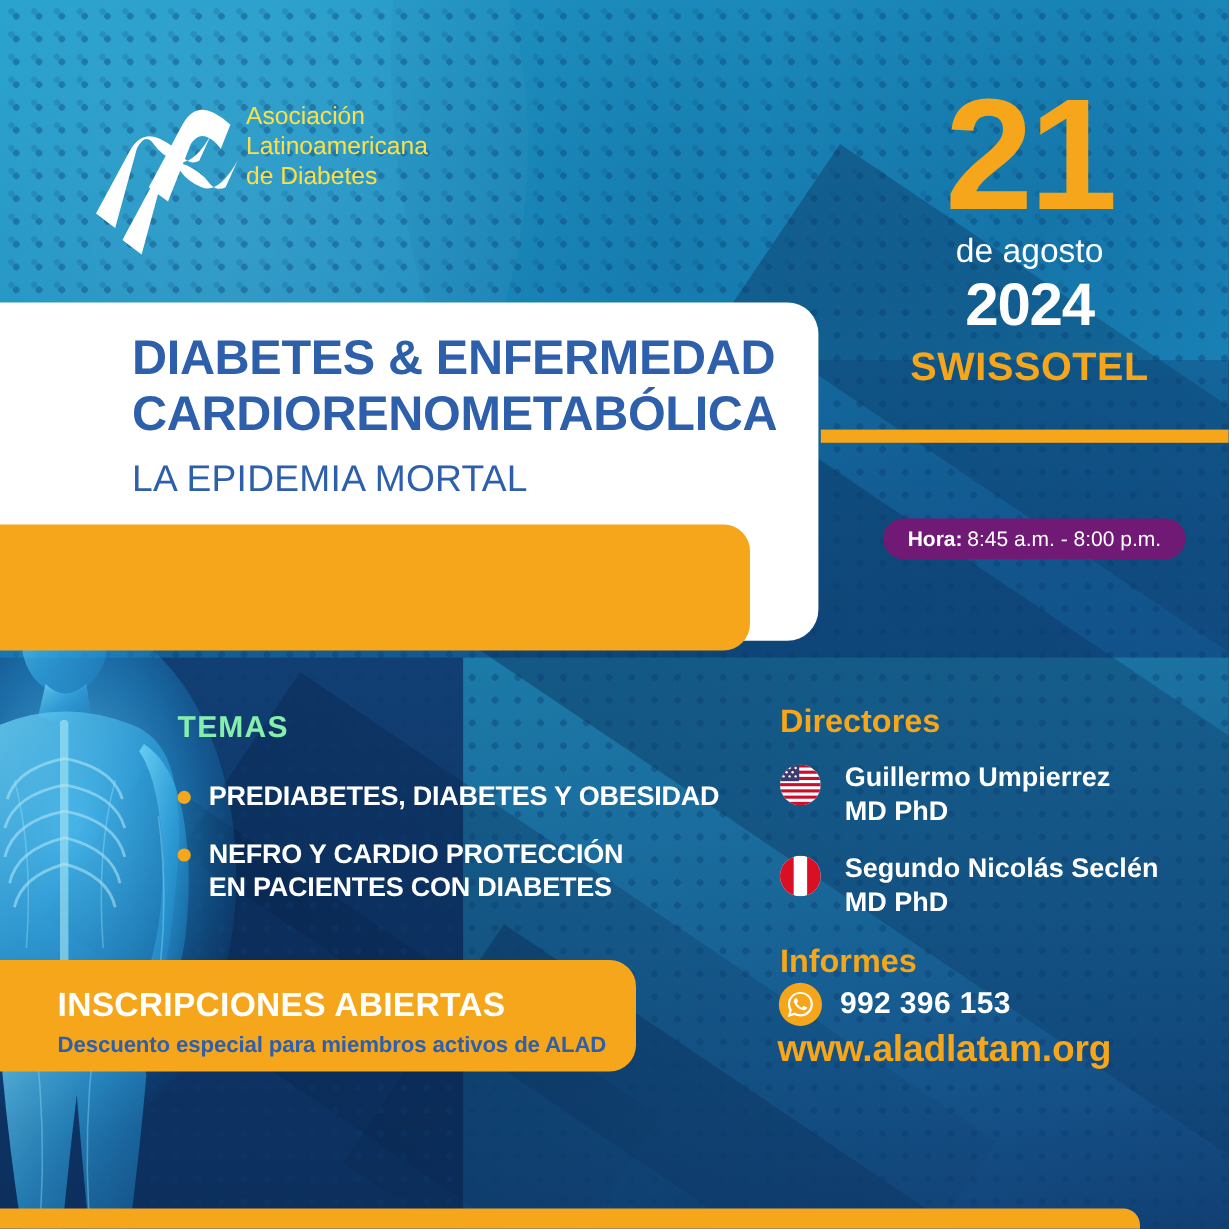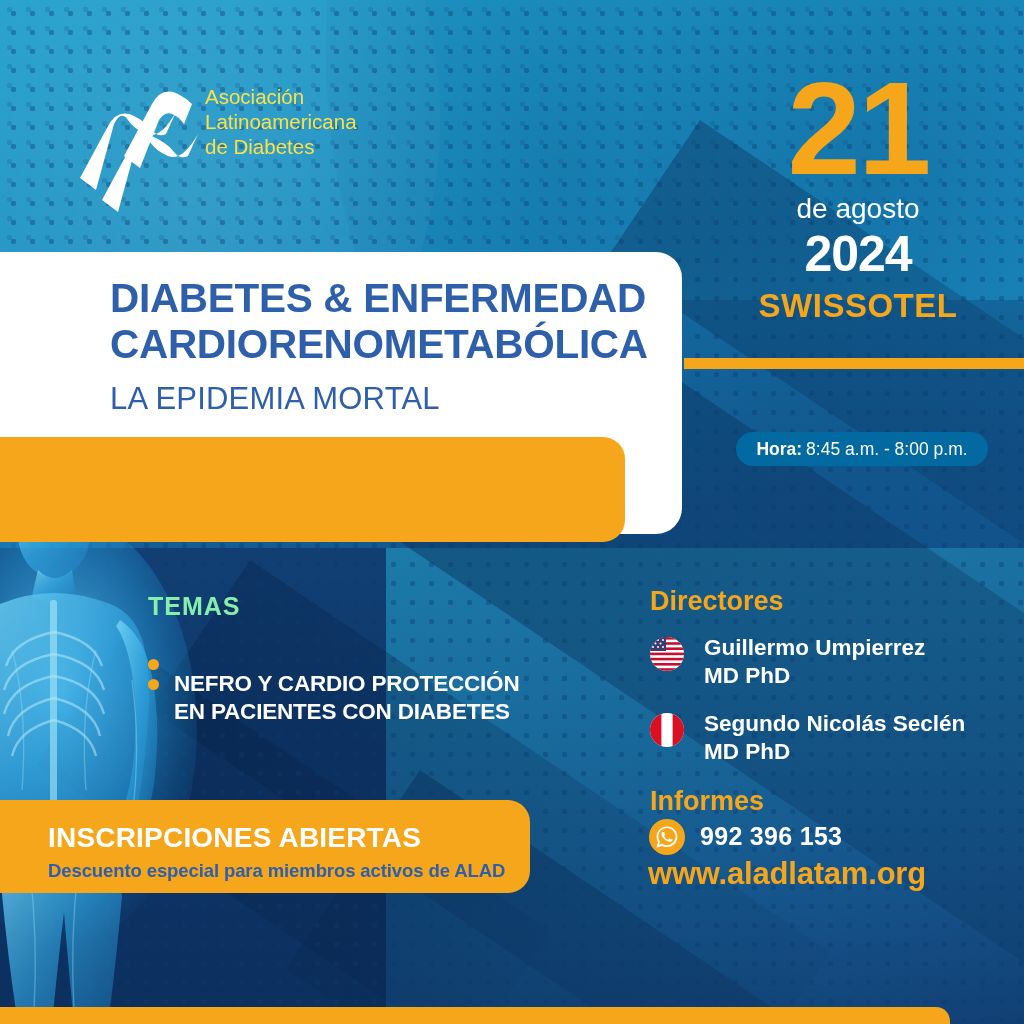--- a/index.html
+++ b/index.html
@@ -78,21 +78,21 @@
   .d-21{font-size:132px;font-weight:bold;color:#f5a61b;line-height:118px;letter-spacing:-3px;}
   .d-mes{font-size:28px;color:#ffffff;line-height:34px;margin-top:4px;font-weight:normal;}
   .d-year{font-size:50px;color:#ffffff;font-weight:bold;line-height:56px;letter-spacing:-1px;}
   .d-hotel{font-size:33px;color:#f5a61b;font-weight:bold;letter-spacing:.5px;line-height:40px;margin-top:4px;}
 
   .orangeline{position:absolute;left:684px;top:358px;width:340px;height:11px;background:#f5a61b;}
 
   .d-city{position:absolute;left:692px;top:381px;width:332px;text-align:center;
     font-size:30px;font-weight:bold;color:#ffffff;letter-spacing:.5px;}
   .hora{position:absolute;left:736px;top:432px;width:252px;height:34px;border-radius:17px;
-    background:#0369a1;display:flex;align-items:center;justify-content:center;
+    background:#701a75;display:flex;align-items:center;justify-content:center;
     font-size:17.5px;color:#ffffff;}
   .hora b{font-weight:bold;margin-right:4px;}
 
   
   .card{position:absolute;left:-40px;top:252px;width:722px;height:282px;background:#ffffff;
     border-radius:0 26px 26px 0;}
   .card-t1{position:absolute;left:110px;top:275px;width:570px;
     font-size:40.5px;font-weight:bold;color:#2e5fab;line-height:46px;letter-spacing:-.3px;}
   .card-t2{position:absolute;left:110px;top:381px;width:560px;
     font-size:31px;font-weight:normal;color:#2e5fab;letter-spacing:.2px;}
@@ -248,20 +248,21 @@
     <div>CARDIORENOMETABÓLICA</div>
   </div>
   <div class="card-t2">LA EPIDEMIA MORTAL</div>
 
   <div class="orangeband"></div>
 
   <div class="temas-h">TEMAS</div>
   <div class="temas-list">
     <div class="tema">
       <span class="dot"></span>
+      <span>PREDIABETES, DIABETES Y OBESIDAD</span>
     </div>
     <div class="tema">
       <span class="dot"></span>
       <span style="white-space:pre-line">NEFRO Y CARDIO PROTECCIÓN
 EN PACIENTES CON DIABETES</span>
     </div>
   </div>
 
   <div class="dir-h">Directores</div>
   <div class="dir-list">

